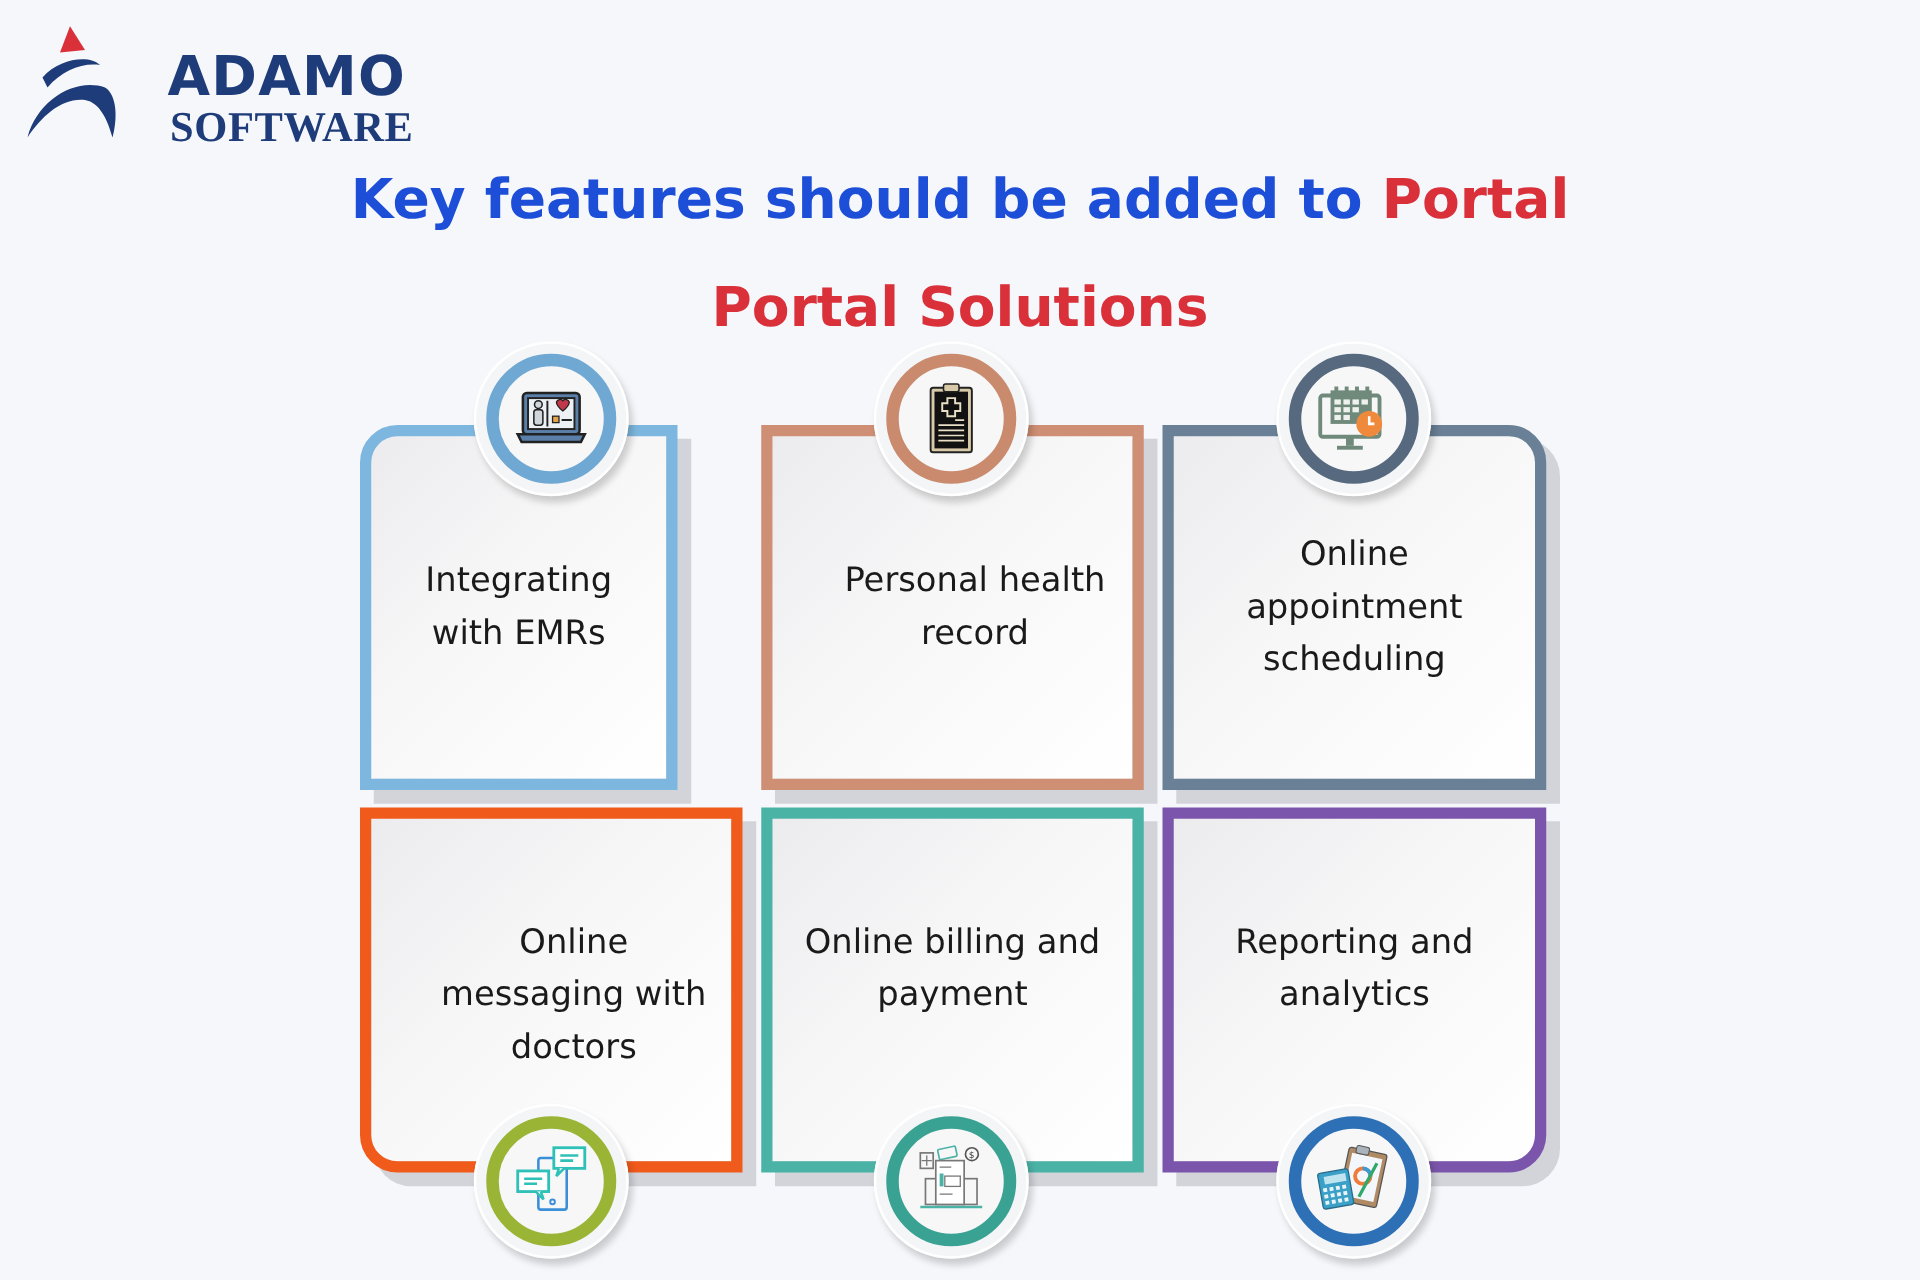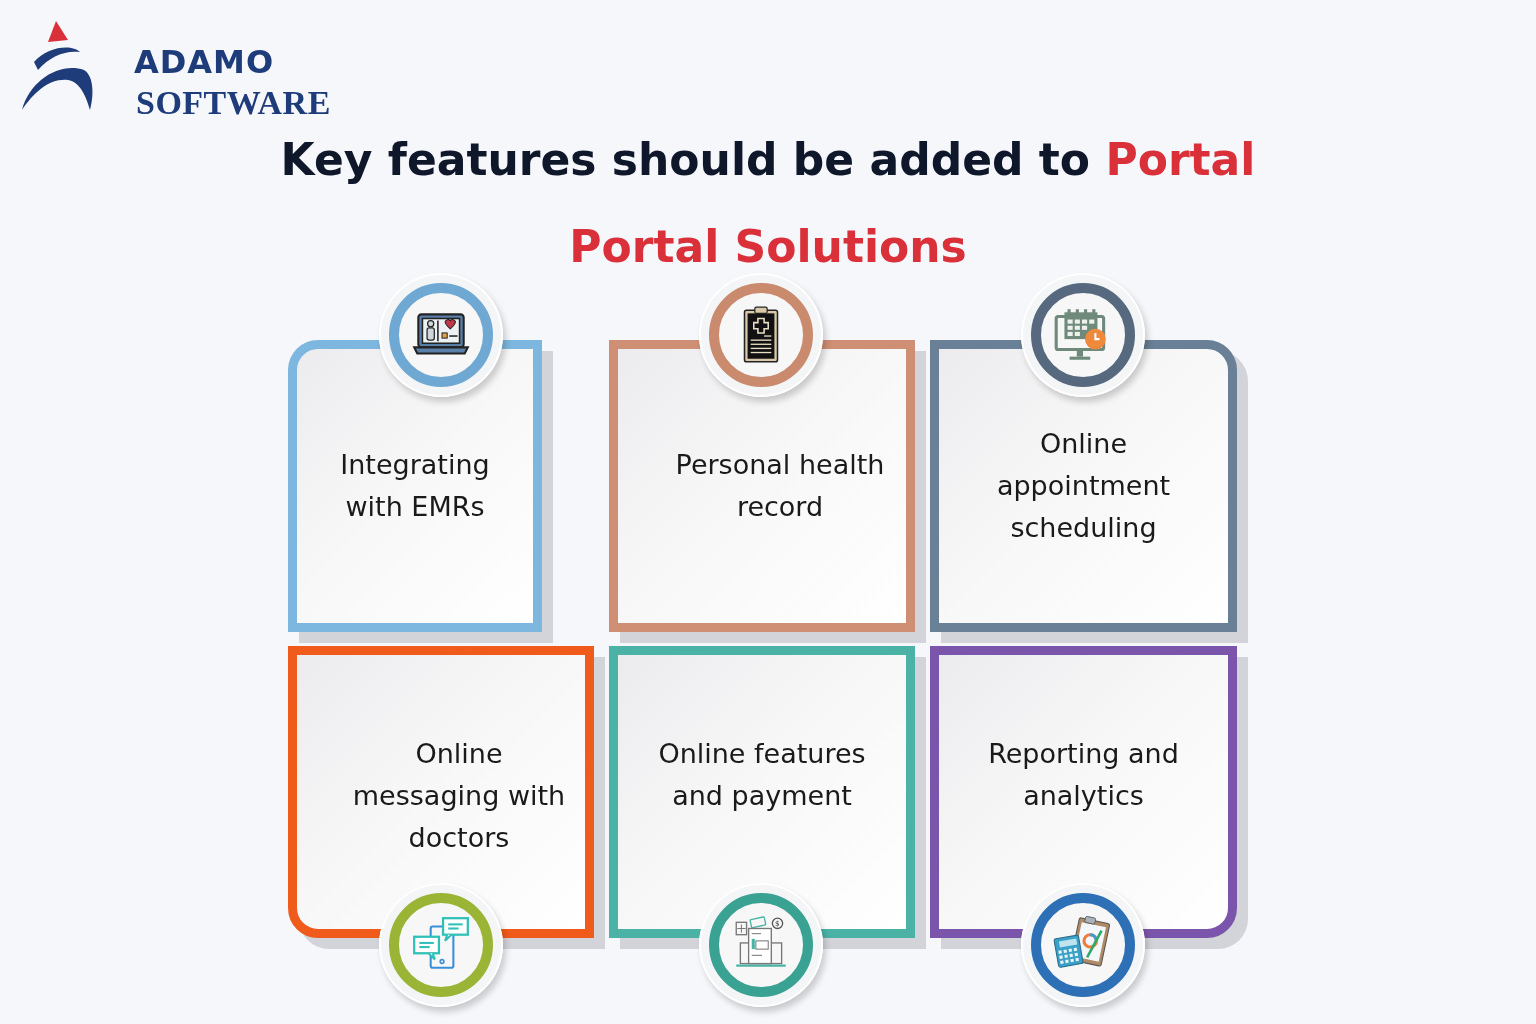--- a/index.html
+++ b/index.html
@@ -6,35 +6,35 @@
   body {
     width:1536px; height:1024px; overflow:hidden; position:relative;
     background:#f6f7fb;
     font-family:"DejaVu Sans", sans-serif;
   }
   .logo { position:absolute; left:20px; top:18px; width:330px; height:100px; }
   .logo-mark { position:absolute; left:0; top:0; width:80px; height:95px; }
   .logo-text1 {
     position:absolute; left:114px; top:22px;
     font-family:"DejaVu Sans", sans-serif; font-weight:bold;
-    font-size:32px; letter-spacing:1px; color:#1f3c7a; line-height:44px;
+    font-size:44px; letter-spacing:1px; color:#1f3c7a; line-height:44px;
   }
   .logo-text2 {
     position:absolute; left:116px; top:70px;
     font-family:Liberation Serif, serif; font-weight:bold;
     font-size:34px; letter-spacing:0.5px; color:#1f3c7a; line-height:30px;
   }
   .title {
     position:absolute; left:0; width:1536px; text-align:center;
     font-family:"DejaVu Sans", sans-serif; font-weight:bold;
     font-size:44px; line-height:75px;
   }
   .title.l1 { top:122px; }
   .title.l2 { top:209px; }
-  .title .navy { color:#0f172a;margin-top:48px; }
+  .title .navy { color:#1d4ed8;margin-top:48px; }
   .title .red { color:#d9303a; }
 
   .card-wrap { position:absolute; }
   .card-shadow {
     position:absolute; left:11px; top:11px; right:-11px; bottom:-11px;
     background:#d3d4da;
   }
   .card {
     position:absolute; left:0; top:0; right:0; bottom:0;
     box-sizing:border-box; border:9px solid #000;
@@ -99,21 +99,21 @@
 <div class="card-wrap" style="left:288px;top:646px;width:306px;height:292px;">
   <div class="card-shadow" style="border-bottom-left-radius:30px;"></div>
   <div class="card" style="border-color:#f05a1a;border-bottom-left-radius:30px;align-items:flex-start;padding-top:78px;">
     <div class="card-text" style="max-width:270px;padding-left:48px;">Online messaging with doctors</div>
   </div>
 </div>
 
 <div class="card-wrap" style="left:609px;top:646px;width:306px;height:292px;">
   <div class="card-shadow"></div>
   <div class="card" style="border-color:#4bb3a6;align-items:flex-start;padding-top:78px;">
-    <div class="card-text" style="max-width:270px;">Online features and payment</div>
+    <div class="card-text" style="max-width:270px;">Online billing and payment</div>
   </div>
 </div>
 
 <div class="card-wrap" style="left:930px;top:646px;width:307px;height:292px;">
   <div class="card-shadow" style="border-bottom-right-radius:30px;"></div>
   <div class="card" style="border-color:#7b55ab;border-bottom-right-radius:30px;align-items:flex-start;padding-top:78px;">
     <div class="card-text" style="max-width:230px;">Reporting and analytics</div>
   </div>
 </div>
 

